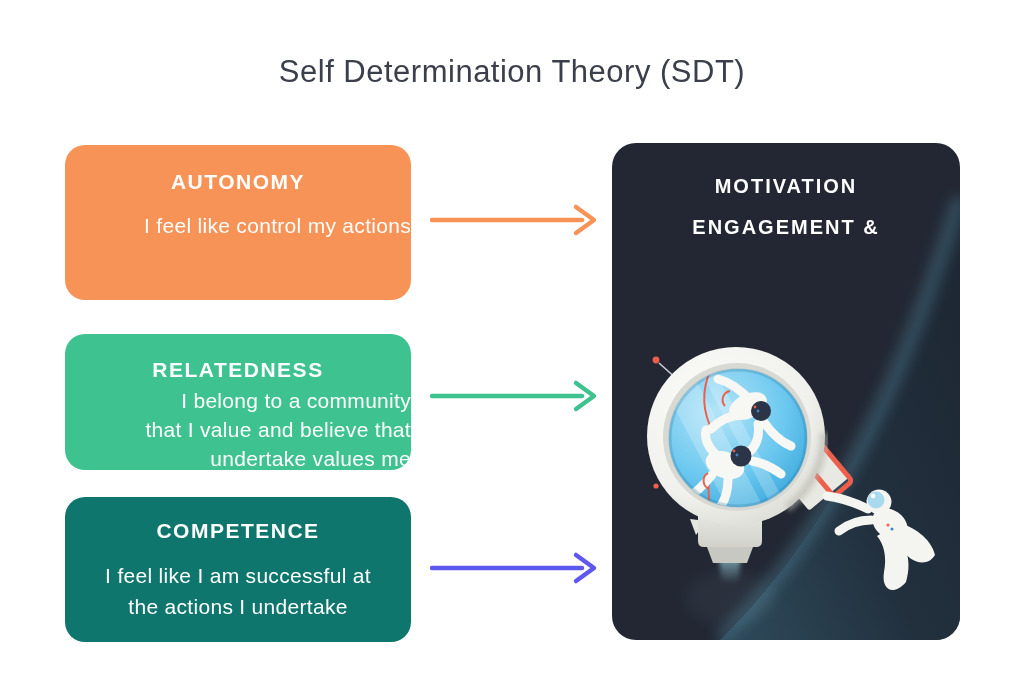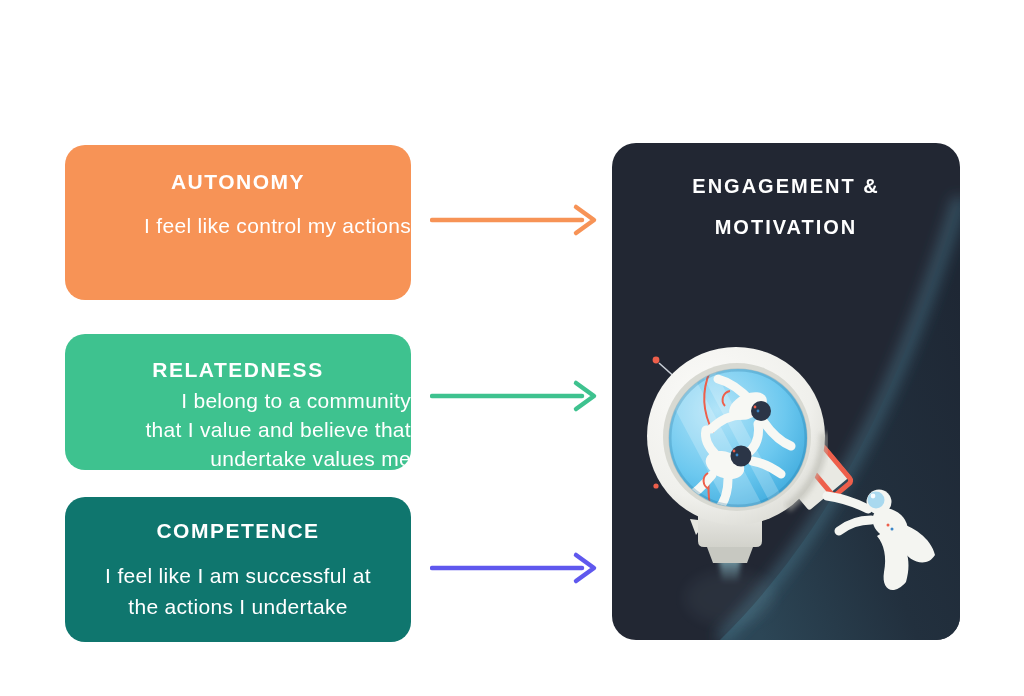--- a/index.html
+++ b/index.html
@@ -30,20 +30,21 @@
          border-radius:24px;overflow:hidden;background:#222733;}
   .panel-heading{position:absolute;top:23px;left:0;width:100%;text-align:center;z-index:2;
          color:#ffffff;font-size:20px;font-weight:700;letter-spacing:2px;line-height:41px;}
   .illustration{position:absolute;left:0;top:0;width:348px;height:497px;z-index:1;}
 </style>
 </head>
 <body>
 
 <div class="stage">
 
+  <div class="title">Self Determination Theory (SDT)</div>
 
   <div class="card card-0" style="background: rgb(247, 147, 86);">
     <h2>AUTONOMY</h2>
     <div class="desc">
       <div>I feel like control my actions</div>
     </div>
   </div>
 
   <div class="card card-1" style="background: rgb(62, 194, 143);">
     <h2>RELATEDNESS</h2>
@@ -76,22 +77,22 @@
   </div>
   <div class="arrow arrow-2">
     <svg viewBox="0 0 172 40" fill="none" stroke-width="4.5" stroke-linecap="round" stroke-linejoin="round" style="stroke: rgb(95, 88, 238);">
       <line x1="2" y1="20" x2="152" y2="20"></line>
         <polyline points="146,7 164,20 146,33"></polyline>
     </svg>
   </div>
 
   <div class="panel" style="background: rgb(34, 39, 51);">
     <div class="panel-heading">
+      <div>MOTIVATION</div>
       <div>ENGAGEMENT &amp;</div>
-      <div>MOTIVATION</div>
     </div>
 
     <svg class="illustration" viewBox="0 0 348 497">
       <defs>
         <linearGradient id="planetGrad" x1="1" y1="0.2" x2="0.1" y2="0.9">
           <stop offset="0" stop-color="#1e2734"></stop>
           <stop offset="0.55" stop-color="#22303e"></stop>
           <stop offset="1" stop-color="#2c4656"></stop>
         </linearGradient>
         <linearGradient id="rimGrad" x1="0" y1="0" x2="0" y2="1">

